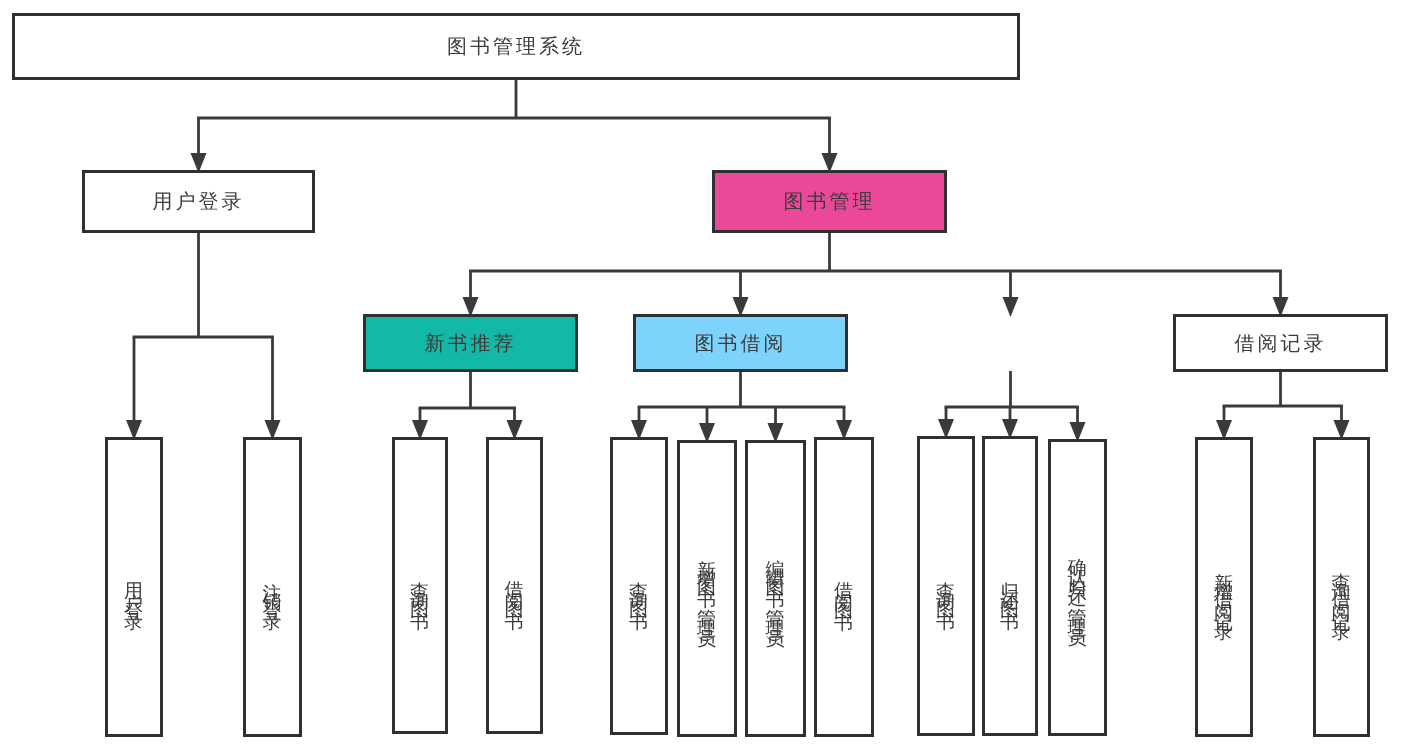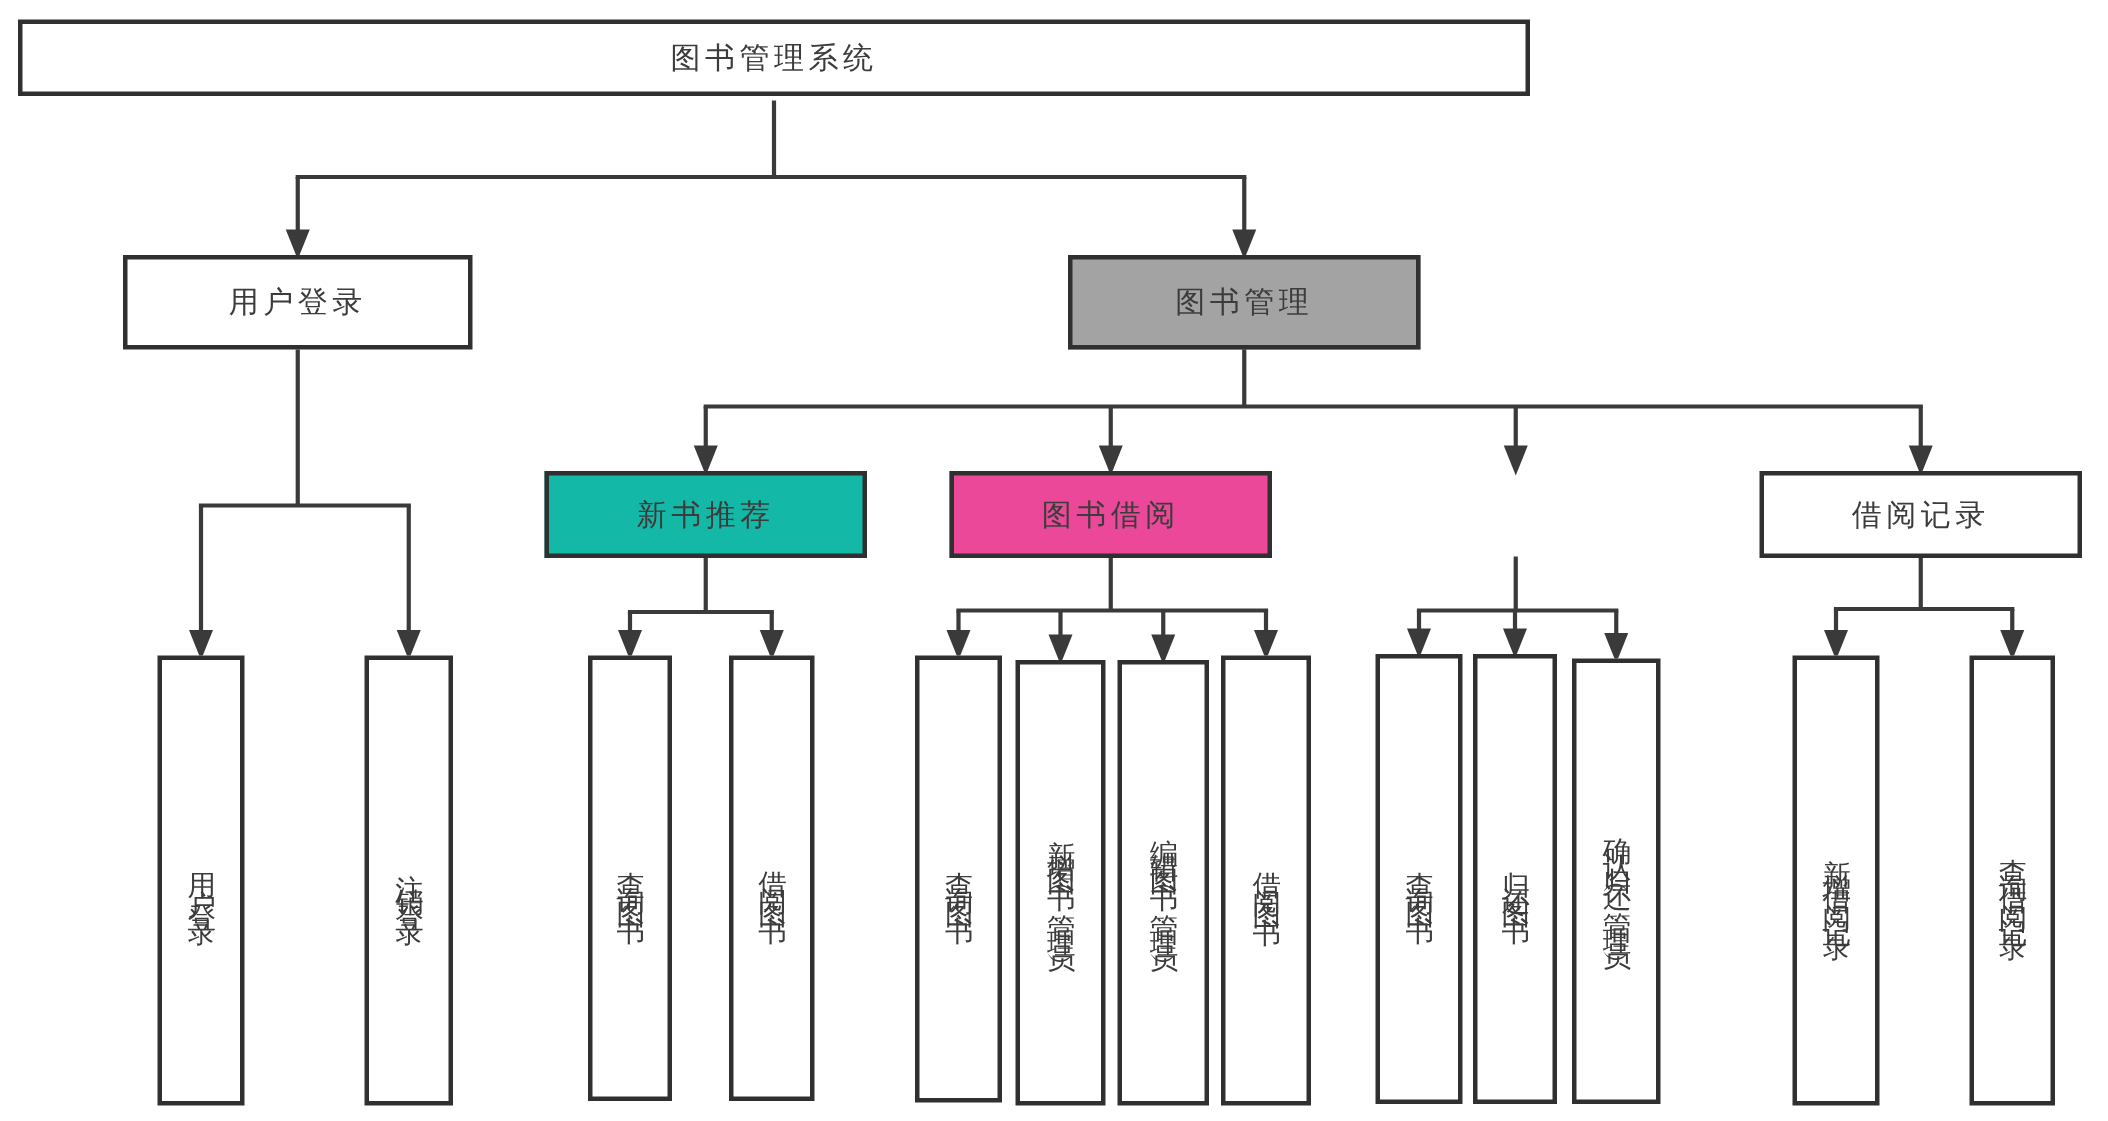--- a/index.html
+++ b/index.html
@@ -97,33 +97,33 @@
       <line x1="1077.5" y1="407" x2="1077.5" y2="425" stroke="#3a3a3a" stroke-width="2.8"></line>
       <polygon points="1069.5,422 1085.5,422 1077.5,442" fill="#3a3a3a"></polygon>
       <line x1="1280.5" y1="371" x2="1280.5" y2="406" stroke="#3a3a3a" stroke-width="2.8"></line>
       <line x1="1222.6" y1="406" x2="1342.9" y2="406" stroke="#3a3a3a" stroke-width="2.8"></line>
       <line x1="1224" y1="406" x2="1224" y2="423" stroke="#3a3a3a" stroke-width="2.8"></line>
       <polygon points="1216,420 1232,420 1224,440" fill="#3a3a3a"></polygon>
       <line x1="1341.5" y1="406" x2="1341.5" y2="423" stroke="#3a3a3a" stroke-width="2.8"></line>
       <polygon points="1333.5,420 1349.5,420 1341.5,440" fill="#3a3a3a"></polygon>
     </svg>
   <div class="nodes">
-      <div class="node node-h" style="left: 12px; top: 13px; width: 1008px; height: 51px; border-color: rgb(48, 48, 48); background: rgb(255, 255, 255); color: rgb(60, 60, 60);">
+      <div class="node node-h" style="left: 12px; top: 13px; width: 1008px; height: 67px; border-color: rgb(48, 48, 48); background: rgb(255, 255, 255); color: rgb(60, 60, 60);">
         <span>图书管理系统</span>
       </div>
       <div class="node node-h" style="left: 82px; top: 170px; width: 233px; height: 63px; border-color: rgb(48, 48, 48); background: rgb(255, 255, 255); color: rgb(60, 60, 60);">
         <span>用户登录</span>
       </div>
-      <div class="node node-h" style="left: 712px; top: 170px; width: 235px; height: 63px; border-color: rgb(48, 48, 48); background: #a3a3a3; color: rgb(60, 60, 60);">
+      <div class="node node-h" style="left: 712px; top: 170px; width: 235px; height: 63px; border-color: rgb(48, 48, 48); background: #ec4899; color: rgb(60, 60, 60);">
         <span>图书管理</span>
       </div>
       <div class="node node-h" style="left: 363px; top: 314px; width: 215px; height: 58px; border-color: rgb(48, 48, 48); background: #14b8a6; color: rgb(60, 60, 60);">
         <span>新书推荐</span>
       </div>
-      <div class="node node-h" style="left: 633px; top: 314px; width: 215px; height: 58px; border-color: rgb(48, 48, 48); background: #ec4899; color: rgb(60, 60, 60);">
+      <div class="node node-h" style="left: 633px; top: 314px; width: 215px; height: 58px; border-color: rgb(48, 48, 48); background: #7dd3fc; color: rgb(60, 60, 60);">
         <span>图书借阅</span>
       </div>
       <div class="node node-h" style="left: 1173px; top: 314px; width: 215px; height: 58px; border-color: rgb(48, 48, 48); background: rgb(255, 255, 255); color: rgb(60, 60, 60);">
         <span>借阅记录</span>
       </div>
       <div class="node node-v" style="left: 105px; top: 437px; width: 58px; height: 300px; border-color: rgb(48, 48, 48); background: rgb(255, 255, 255); color: rgb(60, 60, 60);">
         <span>用户登录</span>
       </div>
       <div class="node node-v" style="left: 243px; top: 437px; width: 59px; height: 300px; border-color: rgb(48, 48, 48); background: rgb(255, 255, 255); color: rgb(60, 60, 60);">
         <span>注销登录</span>

